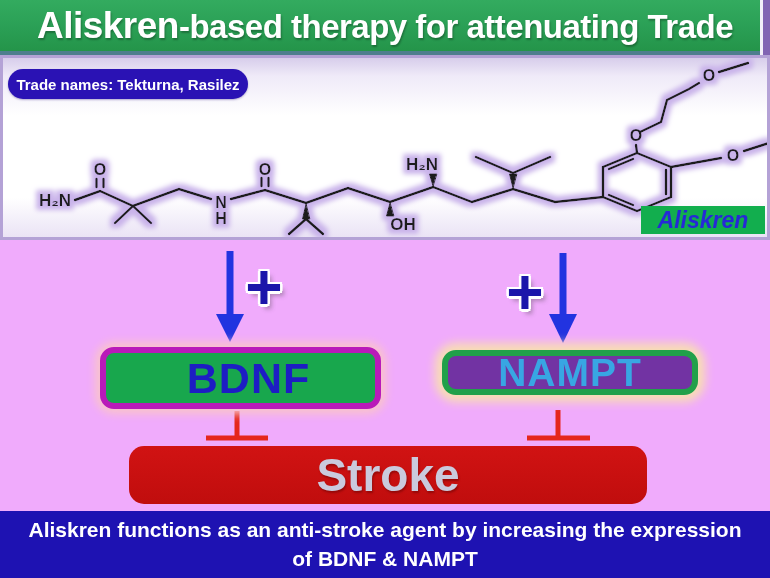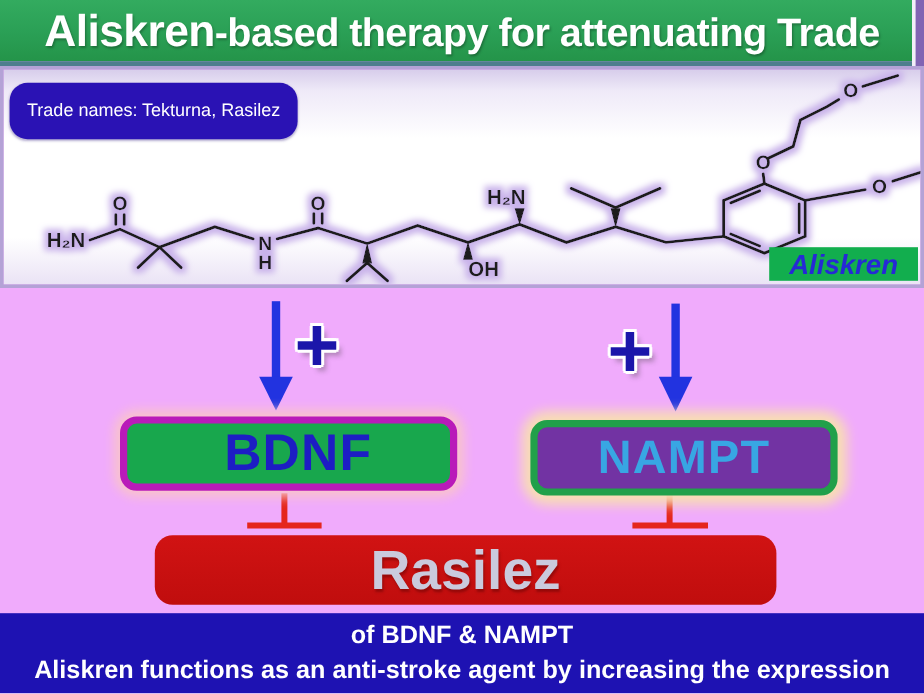--- a/index.html
+++ b/index.html
@@ -22,23 +22,23 @@
     position:absolute;right:0;top:0;width:7px;height:55px;
     background:#8164b3;border-left:3px solid #f2eef9;
   }
   
   .panel{
     position:absolute;left:0;top:55px;width:770px;height:185px;box-sizing:border-box;
     border:3px solid #b4a2d6;
     background:linear-gradient(180deg,#d7cdeb 0%,#efeaf8 10%,#ffffff 32%,#ffffff 78%,#eae3f5 100%);
   }
   .trade-pill{
-    position:absolute;left:5px;top:11px;width:240px;height:47px;
+    position:absolute;left:5px;top:11px;width:240px;height:30px;
     background:#2a12b4;border-radius:15px;color:#ffffff;
-    font-size:15px;font-weight:normal;display:flex;align-items:center;justify-content:center;
+    font-size:15px;font-weight:bold;display:flex;align-items:center;justify-content:center;
     box-shadow:0 1px 2px rgba(40,20,120,.35);
   }
   .compound-tag{
     position:absolute;right:2px;bottom:3px;min-width:108px;height:28px;padding:0 8px;
     background:#12ae4e;color:#2629d6;font-style:italic;font-weight:bold;font-size:23px;
     display:flex;align-items:center;justify-content:center;
   }
   .molecule{position:absolute;left:0;top:0;width:764px;height:179px;}
   .mol{stroke:#1b1b1b;stroke-width:2.4;fill:none;stroke-linecap:round;}
   .mol .wedge{fill:#1b1b1b;stroke:#1b1b1b;stroke-width:1;}
@@ -66,21 +66,21 @@
     display:flex;align-items:center;justify-content:center;
   }
   .bdnf{
     left:100px;top:347px;width:281px;height:62px;
     background:#18a74d;border:6px solid #b91ab9;
     box-shadow:0 0 9px 5px #f9c3cc;
     padding-left:16px;
   }
   .bdnf .gene-label{color:#1d1dc4;font-size:43px;font-weight:bold;letter-spacing:1px;}
   .nampt{
-    left:442px;top:350px;width:256px;height:63px;
+    left:442px;top:350px;width:256px;height:45px;
     background:#7233a3;border:6px solid #21a04a;
     box-shadow:0 0 10px 7px #f8ddb4;
   }
   .nampt .gene-label{color:#38a6e3;font-size:39px;font-weight:bold;letter-spacing:1px;}
   
   .stroke-box{
     position:absolute;left:129px;top:446px;width:518px;height:58px;border-radius:15px;
     background:linear-gradient(180deg,#d11313 0%,#c00d0d 100%);
     display:flex;align-items:center;justify-content:center;
   }
@@ -187,21 +187,21 @@
   <div class="plus plus-right">+</div>
 
   <div class="gene-box bdnf">
     <span class="gene-label">BDNF</span>
   </div>
   <div class="gene-box nampt">
     <span class="gene-label">NAMPT</span>
   </div>
 
   <div class="stroke-box">
-    <span class="stroke-label">Rasilez</span>
+    <span class="stroke-label">Stroke</span>
   </div>
 
   <div class="caption-bar">
+    <div>Aliskren functions as an anti-stroke agent by increasing the expression</div>
     <div>of BDNF &amp; NAMPT</div>
-    <div>Aliskren functions as an anti-stroke agent by increasing the expression</div>
   </div>
 
 </div>
 
 </body></html>

